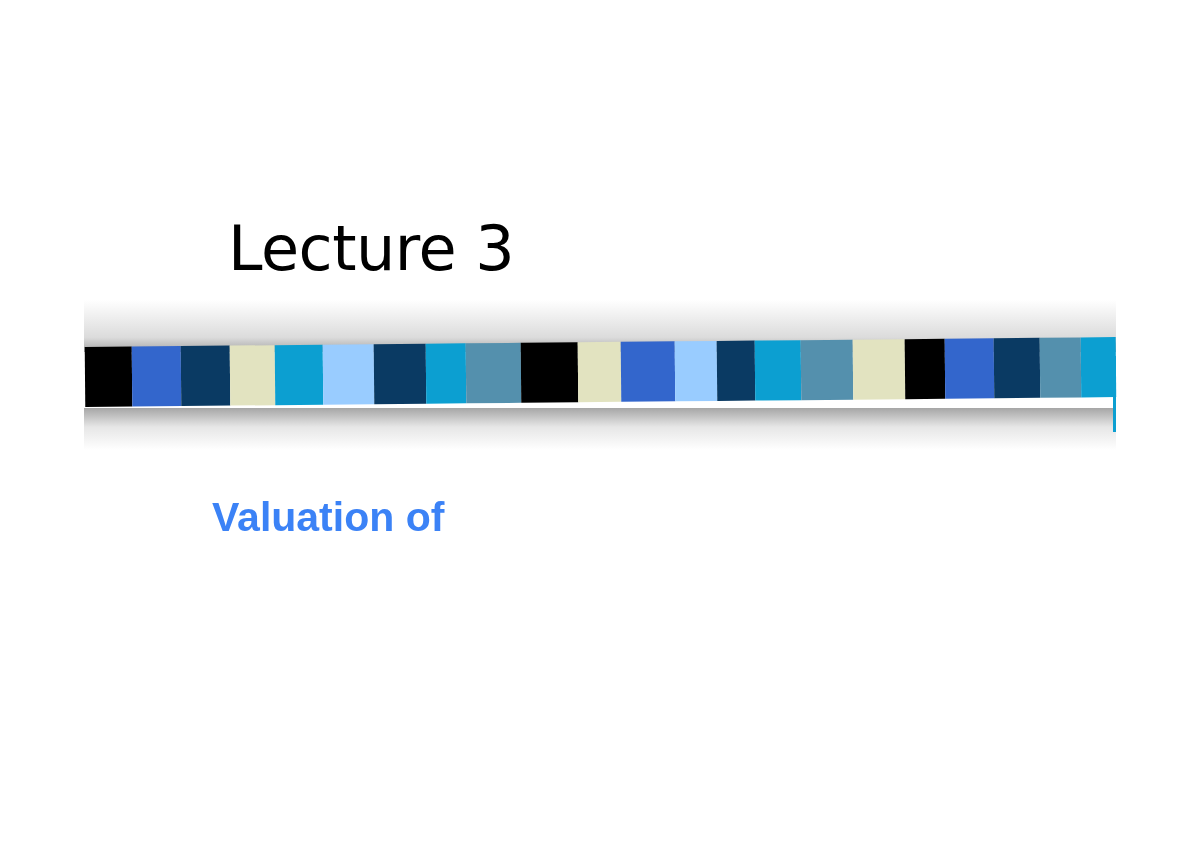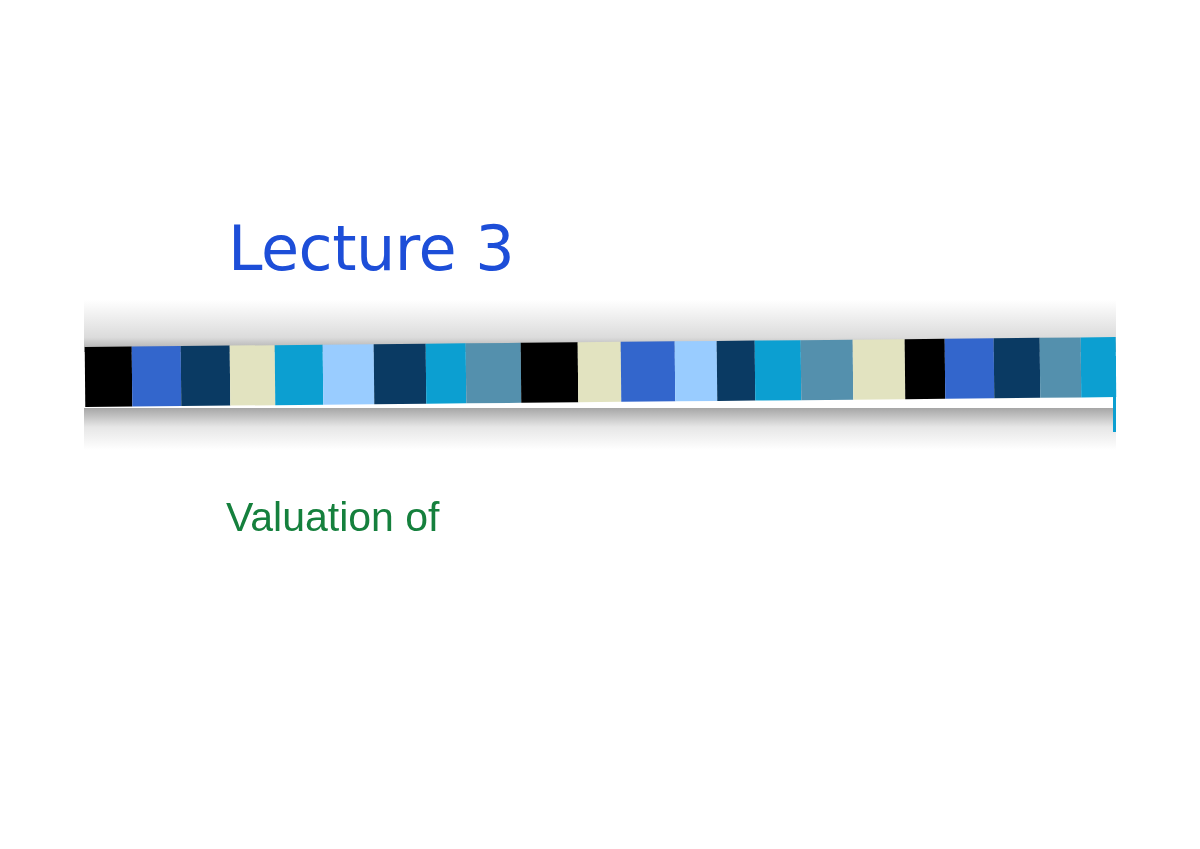--- a/index.html
+++ b/index.html
@@ -24,21 +24,21 @@
   .slide-title {
     position: absolute;
     left: 228px;
     top: 216px;
     width: 760px;
     font-family: "DejaVu Sans", sans-serif;
     font-size: 62px;
     font-weight: 400;
     line-height: 1.05;
     letter-spacing: -0.5px;
-    color: #1d4ed8;
+    color: #000000;
     white-space: nowrap;
   }
 
   
   .band-wrap {
     position: absolute;
     left: 0;
     top: 300px;
     width: 1200px;
     height: 150px;
@@ -91,27 +91,27 @@
     left: 1113px;
     top: 56px;
     width: 3px;
     height: 76px;
     background: #0C9FD1;
   }
 
   
   .slide-subtitle {
     position: absolute;
-    left: 226px;
+    left: 212px;
     top: 484px;
     width: 820px;
-    color: #15803d;
+    color: #3b82f6;
     font-family: "Liberation Sans", sans-serif;
     font-size: 41px;
-    font-weight: 400;
+    font-weight: 700;
     line-height: 1.62;
     white-space: nowrap;
   }
   .subtitle-line { display: block; }
 </style>
 </head>
 <body>
 
 <div class="slide">
 

